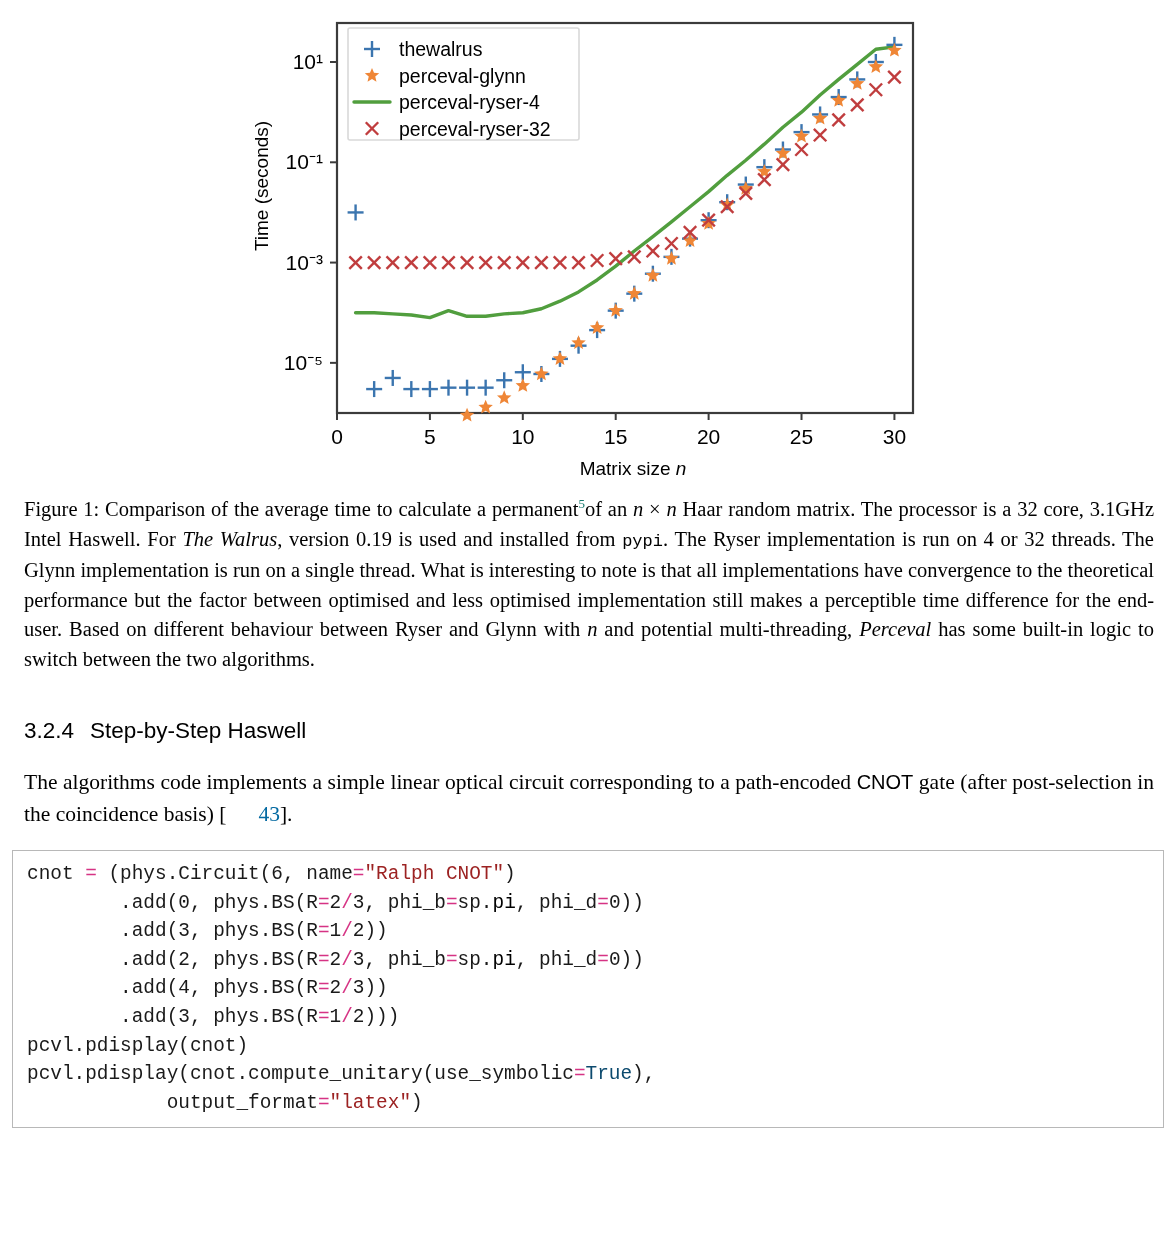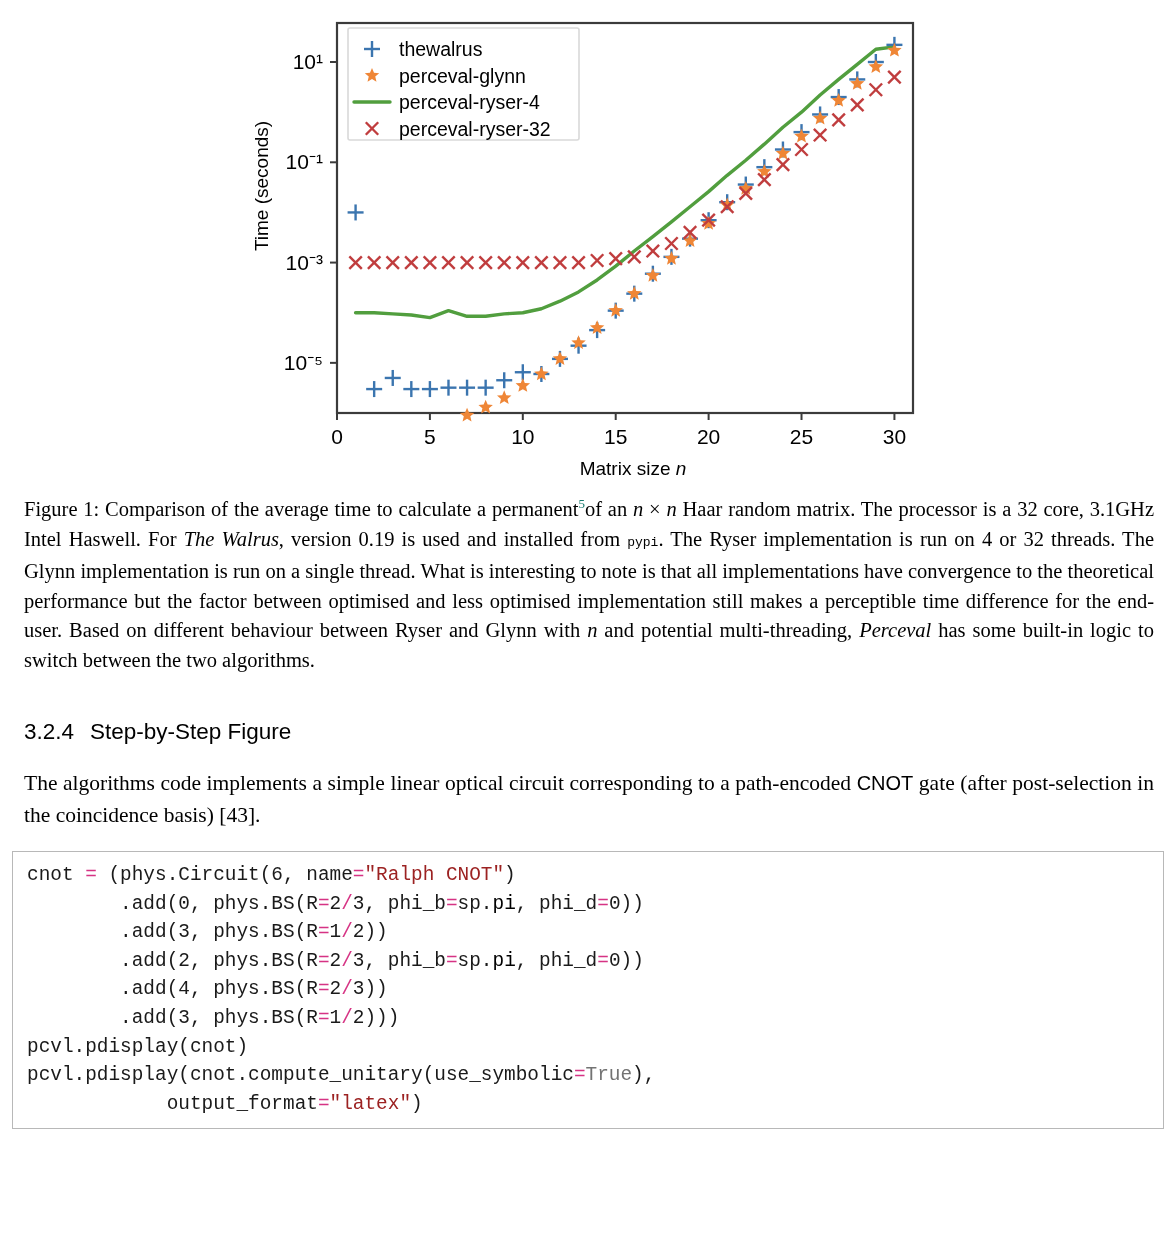--- a/index.html
+++ b/index.html
@@ -31,21 +31,21 @@
     margin: 0 22px 0 24px;
     font-family: "Liberation Serif", serif;
     font-size: 20.5px;
     line-height: 29.5px;
     text-align: justify;
     text-justify: inter-word;
     color: #000;
   }
   .mono-inline {
     font-family: "Liberation Mono", monospace;
-    font-size: 13px;
+    font-size: 17px;
   }
   .italic {
     font-style: italic;
   }
   .mathit {
     font-family: "Liberation Serif", serif;
     font-style: italic;
   }
   .footnote-mark {
     color: #157a6e;
@@ -74,40 +74,41 @@
     font-size: 21.5px;
     line-height: 32px;
     text-align: justify;
     text-justify: inter-word;
   }
   .sans-inline {
     font-family: "Liberation Sans", sans-serif;
     font-size: 20px;
   }
   .cite-link {
-    color: #000000;
+    color: #0369a1;
+    margin-left: 32px;
   }
 
   
   #code-block {
     margin: 20px 12px 0 12px;
     border: 1px solid #b8b8b8;
     background: #ffffff;
     padding: 9px 12px 10px 14px;
     font-family: "Liberation Mono", monospace;
     font-size: 19.4px;
     line-height: 28.6px;
     white-space: pre;
     overflow: hidden;
     color: #1a1a1a;
   }
   .tok-op   { color: #d63384; }
   .tok-str  { color: #9c2222; }
   .tok-attr { color: #000000; }
-  .tok-kw   { color: #737373; }
+  .tok-kw   { color: #0c4a6e; }
   .tok-plain{ color: #1a1a1a; }
 </style>
 </head>
 <body>
 
 <div id="figure-block">
   <svg id="chart-svg" width="1176" height="495" viewBox="0 0 1176 495">
       <rect x="337" y="23" width="576" height="390" fill="#ffffff" stroke="#3b3b3b" stroke-width="2.2"></rect>
       <line x1="337" y1="413" x2="337" y2="420" stroke="#3b3b3b" stroke-width="2"></line>
       <text x="337" y="444" text-anchor="middle" font-family="&quot;Liberation Sans&quot;, sans-serif" font-size="21" fill="#000">0</text>
@@ -297,17 +298,17 @@
         <text x="399" y="109" font-family="&quot;Liberation Sans&quot;, sans-serif" font-size="19.5" fill="#000">perceval-ryser-4</text>
         <line x1="365.76" y1="122.26" x2="378.24" y2="134.74" stroke="#c03d3e" stroke-width="2.4"></line>
         <line x1="365.76" y1="134.74" x2="378.24" y2="122.26" stroke="#c03d3e" stroke-width="2.4"></line>
         <text x="399" y="135.5" font-family="&quot;Liberation Sans&quot;, sans-serif" font-size="19.5" fill="#000">perceval-ryser-32</text>
       </g>
     </svg>
 </div>
 
 <p id="figure-caption"><span>Figure 1:</span><span> Comparison of the average time to calculate a permanent</span><span class="footnote-mark">5</span><span>of an </span><span class="mathit">n</span><span> × </span><span class="mathit">n</span><span> Haar random matrix. The processor is a 32 core, 3.1GHz Intel Haswell. For </span><span class="italic">The Walrus</span><span>, version 0.19 is used and installed from </span><span class="mono-inline">pypi</span><span>. The Ryser implementation is run on 4 or 32 threads. The Glynn implementation is run on a single thread. What is interesting to note is that all implementations have convergence to the theoretical performance but the factor between optimised and less optimised implementation still makes a perceptible time difference for the end-user. Based on different behaviour between Ryser and Glynn with </span><span class="mathit">n</span><span> and potential multi-threading, </span><span class="italic">Perceval</span><span> has some built-in logic to switch between the two algorithms.</span></p>
 
-<h3 id="section-heading"><span class="sec-num">3.2.4</span><span>Step-by-Step Figure</span></h3>
+<h3 id="section-heading"><span class="sec-num">3.2.4</span><span>Step-by-Step Haswell</span></h3>
 
 <p id="body-paragraph"><span>The algorithms code implements a simple linear optical circuit corresponding to a path-encoded </span><span class="sans-inline">CNOT</span><span> gate (after post-selection in the coincidence basis) [</span><span class="cite-link">43</span><span>].</span></p>
 
 <div id="code-block"><div><span class="tok-plain">cnot </span><span class="tok-op">=</span><span class="tok-plain"> (phys.Circuit(6, name</span><span class="tok-op">=</span><span class="tok-str">"Ralph CNOT"</span><span class="tok-plain">)</span></div><div><span class="tok-plain">        .add(0, phys.BS(R</span><span class="tok-op">=</span><span class="tok-plain">2</span><span class="tok-op">/</span><span class="tok-plain">3, phi_b</span><span class="tok-op">=</span><span class="tok-plain">sp.</span><span class="tok-attr">pi</span><span class="tok-plain">, phi_d</span><span class="tok-op">=</span><span class="tok-plain">0))</span></div><div><span class="tok-plain">        .add(3, phys.BS(R</span><span class="tok-op">=</span><span class="tok-plain">1</span><span class="tok-op">/</span><span class="tok-plain">2))</span></div><div><span class="tok-plain">        .add(2, phys.BS(R</span><span class="tok-op">=</span><span class="tok-plain">2</span><span class="tok-op">/</span><span class="tok-plain">3, phi_b</span><span class="tok-op">=</span><span class="tok-plain">sp.</span><span class="tok-attr">pi</span><span class="tok-plain">, phi_d</span><span class="tok-op">=</span><span class="tok-plain">0))</span></div><div><span class="tok-plain">        .add(4, phys.BS(R</span><span class="tok-op">=</span><span class="tok-plain">2</span><span class="tok-op">/</span><span class="tok-plain">3))</span></div><div><span class="tok-plain">        .add(3, phys.BS(R</span><span class="tok-op">=</span><span class="tok-plain">1</span><span class="tok-op">/</span><span class="tok-plain">2)))</span></div><div><span class="tok-plain">pcvl.pdisplay(cnot)</span></div><div><span class="tok-plain">pcvl.pdisplay(cnot.compute_unitary(use_symbolic</span><span class="tok-op">=</span><span class="tok-kw">True</span><span class="tok-plain">),</span></div><div><span class="tok-plain">            output_format</span><span class="tok-op">=</span><span class="tok-str">"latex"</span><span class="tok-plain">)</span></div></div>
 
 </body></html>

